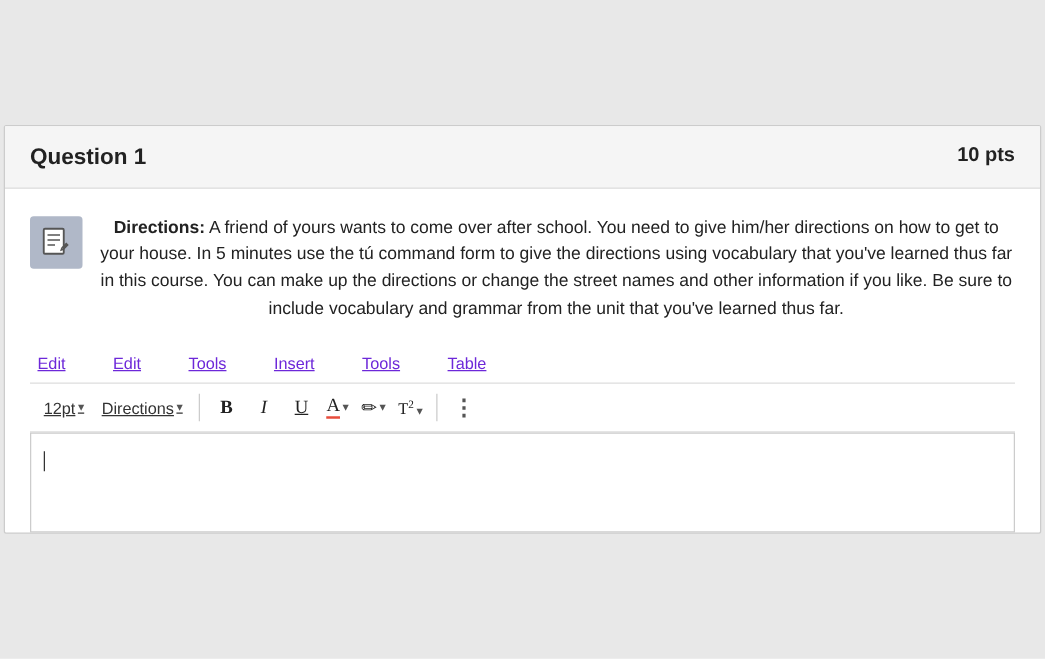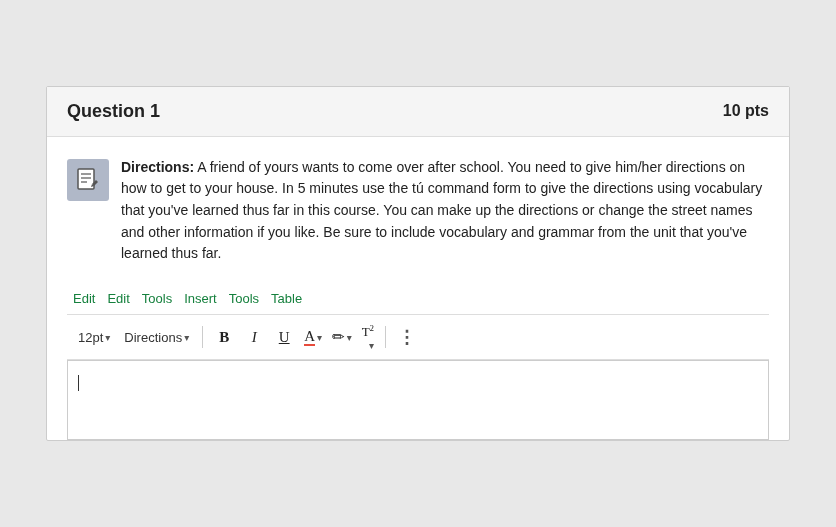--- a/index.html
+++ b/index.html
@@ -6,21 +6,21 @@
     body {
       font-family: Arial, sans-serif;
       background: #e8e8e8;
       display: flex;
       justify-content: center;
       align-items: center;
       min-height: 527px;
       width: 836px;
     }
     .page-container {
-      width: 744px;
+      width: 830px;
       background: #fff;
       border: 1px solid #ccc;
       border-radius: 2px;
       padding: 0;
     }
     .question-header {
       display: flex;
       justify-content: space-between;
       align-items: center;
       padding: 14px 20px 14px 20px;
@@ -38,20 +38,21 @@
       color: #222;
       text-align: center;
     }
     .question-body {
       padding: 20px 20px 0 20px;
     }
     .directions-block {
       display: flex;
       align-items: flex-start;
       margin-bottom: 10px;
+      text-align: center;
     }
     .directions-icon {
       width: 42px;
       height: 42px;
       min-width: 42px;
       background: #b0b8c8;
       border-radius: 3px;
       display: flex;
       align-items: center;
       justify-content: center;
@@ -71,25 +72,26 @@
       line-height: 1.55;
     }
     .directions-label {
       font-weight: bold;
     }
     .editor-container {
       margin-top: 18px;
     }
     .editor-menubar {
       display: flex;
-      gap: 8px;
+      gap: 34px;
       padding: 6px 4px;
       font-size: 13px;
-      color: #15803d;
+      color: #6d28d9;
       border-bottom: 1px solid #ddd;
+      text-decoration: underline;
     }
     .menu-item {
       cursor: pointer;
       padding: 2px 2px;
     }
     .editor-toolbar {
       display: flex;
       align-items: center;
       padding: 6px 6px;
       border-bottom: 1px solid #ddd;
@@ -103,20 +105,21 @@
       margin: 0 4px;
     }
     .toolbar-dropdown {
       display: flex;
       align-items: center;
       font-size: 13px;
       color: #333;
       cursor: pointer;
       padding: 2px 5px;
       border-radius: 3px;
+      text-decoration: underline;
     }
     .chevron {
       font-size: 10px;
       margin-left: 2px;
       color: #555;
     }
     .toolbar-btn {
       display: flex;
       align-items: center;
       justify-content: center;
@@ -151,21 +154,20 @@
       align-items: center;
       font-size: 15px;
       cursor: pointer;
       padding: 2px 3px;
       border-radius: 3px;
     }
     .superscript-btn {
       font-size: 13px;
       display: flex;
       align-items: flex-end;
-      flex-direction: column;
     }
     .superscript-btn sup {
       font-size: 9px;
     }
     .more-options-btn {
       font-size: 18px;
       cursor: pointer;
       padding: 2px 4px;
       border-radius: 3px;
       color: #555;

